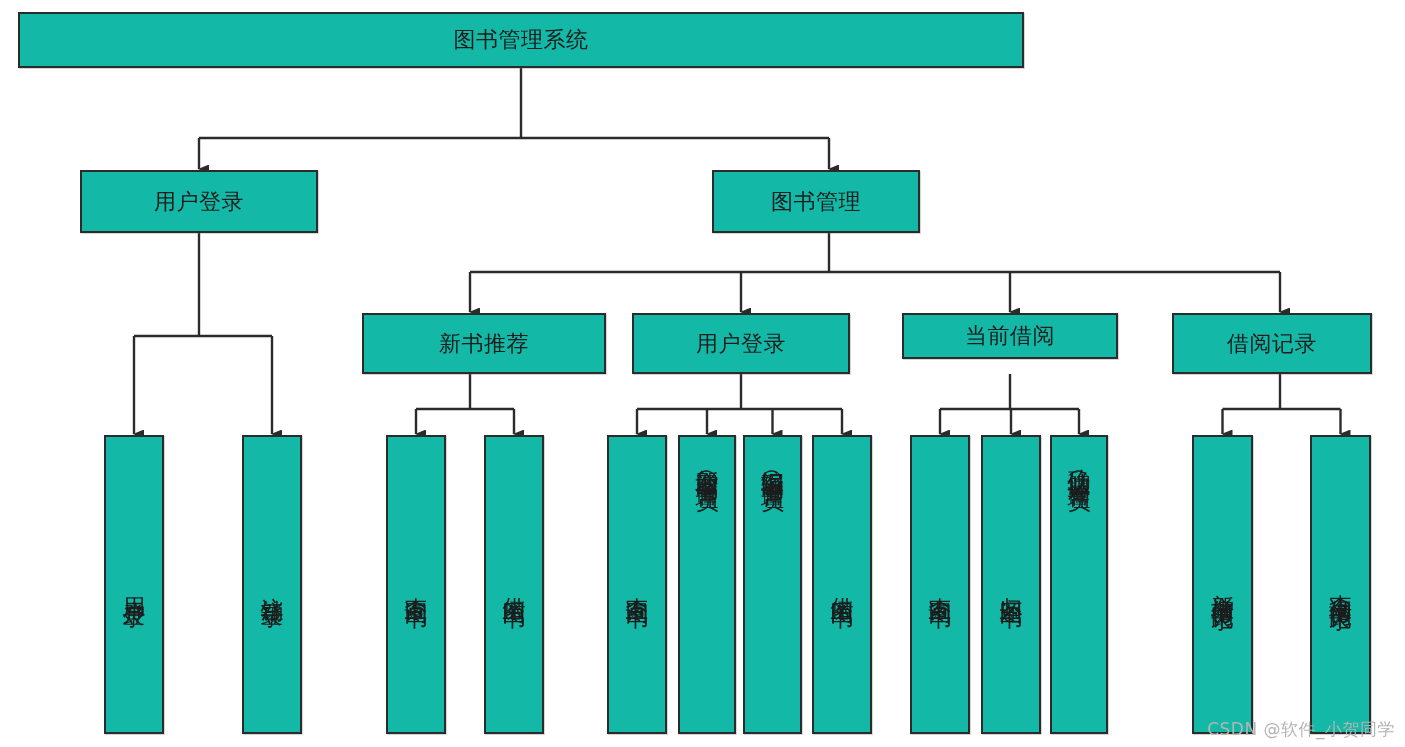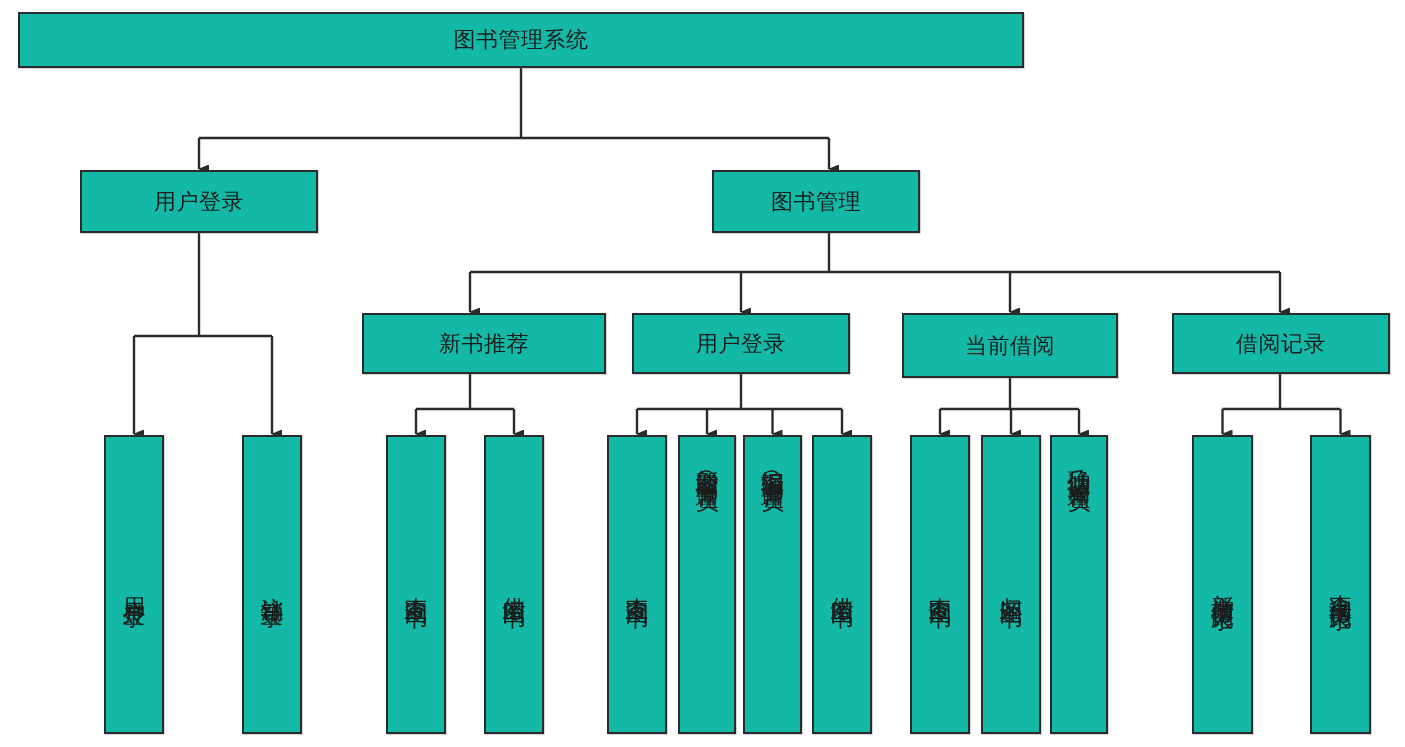--- a/index.html
+++ b/index.html
@@ -131,24 +131,24 @@
       </div>
       <div class="node-box" style="left: 712px; top: 170px; width: 208px; height: 63px;">
         <span class="node-label">图书管理</span>
       </div>
       <div class="node-box" style="left: 362px; top: 313px; width: 244px; height: 61px;">
         <span class="node-label">新书推荐</span>
       </div>
       <div class="node-box" style="left: 632px; top: 313px; width: 218px; height: 61px;">
         <span class="node-label">用户登录</span>
       </div>
-      <div class="node-box" style="left: 902px; top: 313px; width: 216px; height: 65px;">
+      <div class="node-box" style="left: 902px; top: 313px; width: 216px; height: 46px;">
         <span class="node-label">当前借阅</span>
       </div>
-      <div class="node-box" style="left: 1172px; top: 313px; width: 218px; height: 61px;">
+      <div class="node-box" style="left: 1172px; top: 313px; width: 200px; height: 61px;">
         <span class="node-label">借阅记录</span>
       </div>
       <div class="node-box vertical centered" style="left: 104px; top: 435px; width: 60px; height: 299px;">
         <span class="node-label">用户登录</span>
       </div>
       <div class="node-box vertical centered" style="left: 242px; top: 435px; width: 60px; height: 299px;">
         <span class="node-label">注销登录</span>
       </div>
       <div class="node-box vertical centered" style="left: 386px; top: 435px; width: 60px; height: 299px;">
         <span class="node-label">查询图书</span>
@@ -178,13 +178,14 @@
         <span class="node-label">确认归还（管理员）</span>
       </div>
       <div class="node-box vertical centered" style="left: 1192px; top: 435px; width: 61px; height: 299px;">
         <span class="node-label">新增借阅记录</span>
       </div>
       <div class="node-box vertical centered" style="left: 1310px; top: 435px; width: 61px; height: 299px;">
         <span class="node-label">查询借阅记录</span>
       </div>
     </div>
 
+  <div id="watermark">CSDN @软件_小贺同学</div>
 </div>
 
 </body></html>

